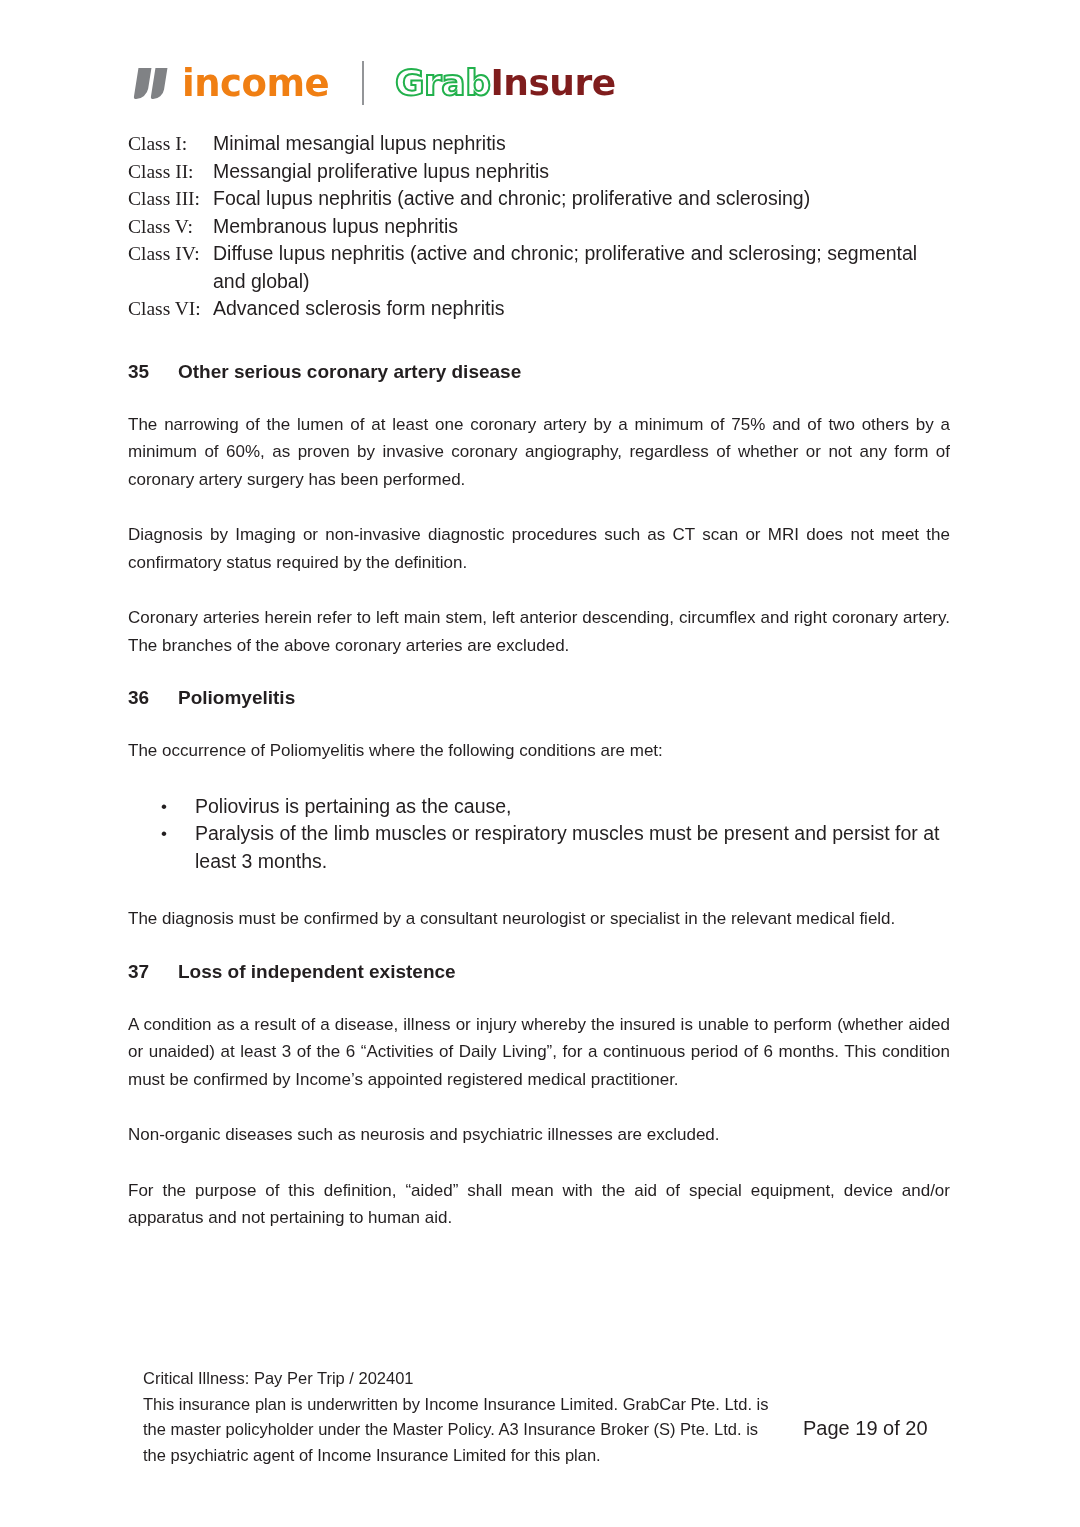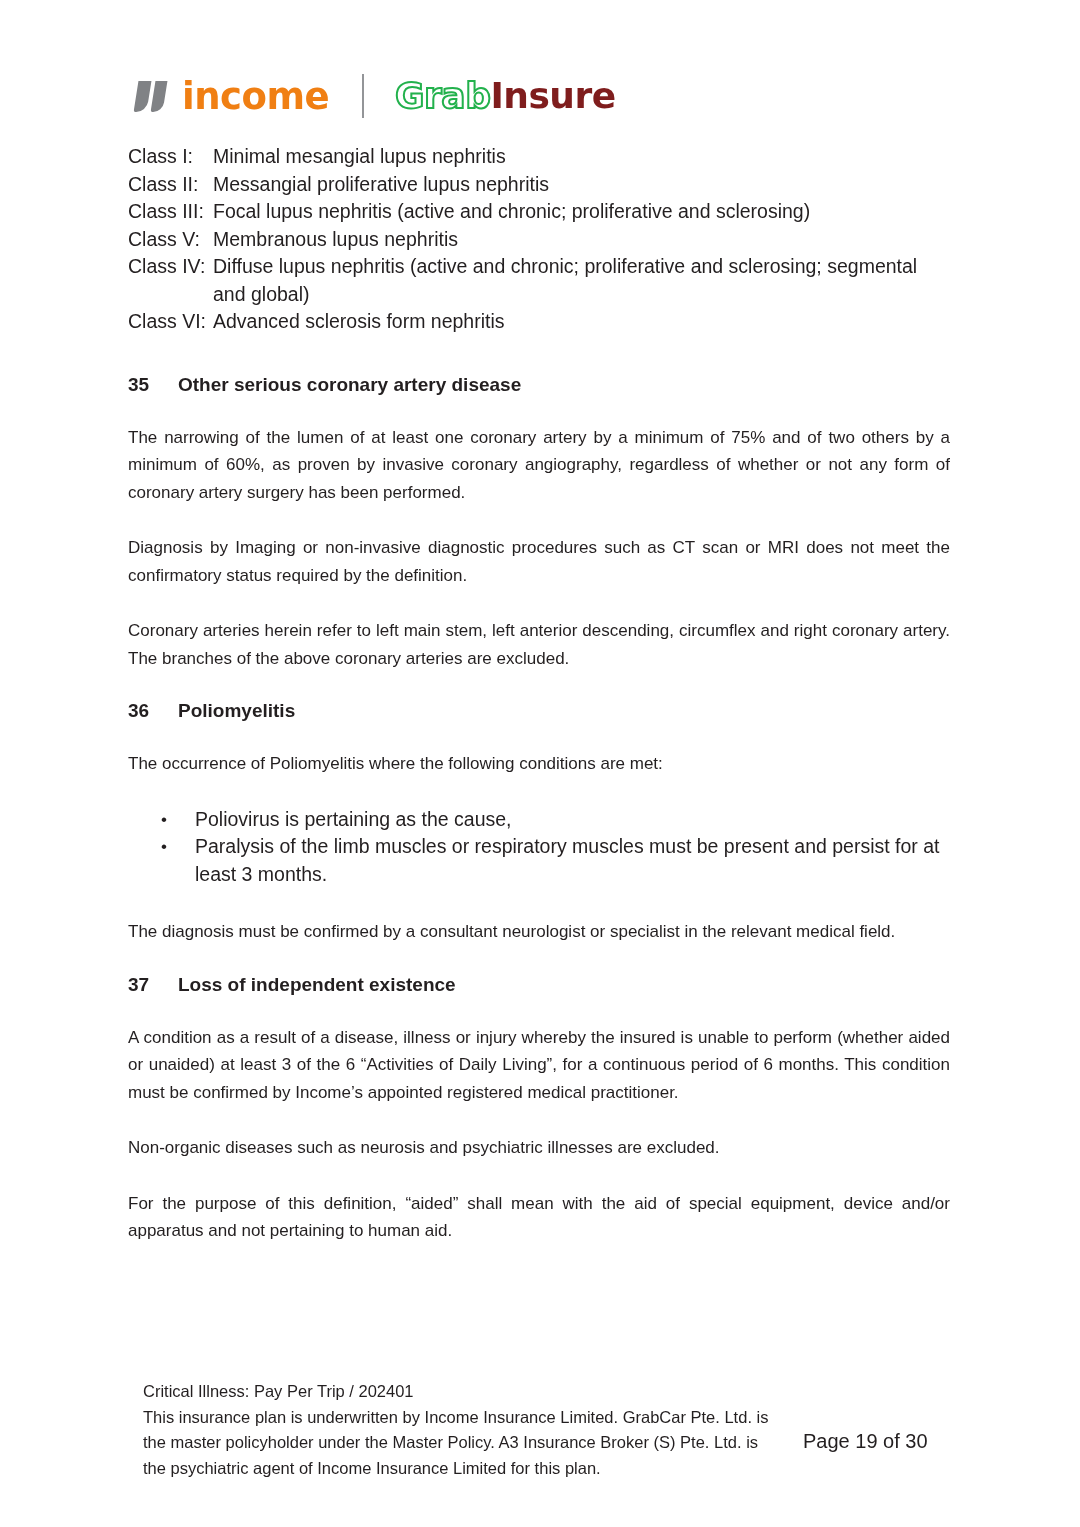--- a/index.html
+++ b/index.html
@@ -13,21 +13,20 @@
     position: relative;
     font-family: "Liberation Sans", sans-serif;
     color: #231f20;
     overflow: hidden;
   }
 
   .page {
     position: absolute;
     inset: 0;
     padding: 0;
-    margin-top: 13px;
   }
 
   
   .header {
     position: absolute;
     left: 136px;
     top: 56px;
     height: 54px;
     display: flex;
     align-items: center;
@@ -122,20 +121,21 @@
   .class-row {
     display: flex;
     font-size: 19.5px;
     line-height: 27.5px;
     color: #231f20;
   }
   .class-label {
     width: 85px;
     flex: 0 0 85px;
     white-space: nowrap;
+    font-family: Liberation Serif, serif;
   }
   .class-desc {
     flex: 1 1 auto;
   }
 
   h2.section-heading {
     display: flex;
     font-size: 19px;
     font-weight: bold;
     margin: 0;
@@ -328,16 +328,16 @@
 
   </div>
 
   <div class="footer">
     <div class="footer-left">
       <div class="footer-line">Critical Illness: Pay Per Trip / 202401</div>
       <div class="footer-line">This insurance plan is underwritten by Income Insurance Limited. GrabCar Pte. Ltd. is</div>
       <div class="footer-line">the master policyholder under the Master Policy. A3 Insurance Broker (S) Pte. Ltd. is</div>
       <div class="footer-line">the psychiatric agent of Income Insurance Limited for this plan.</div>
     </div>
-    <div class="footer-page">Page 19 of 30</div>
+    <div class="footer-page">Page 19 of 20</div>
   </div>
 
 </div>
 
 </body></html>

